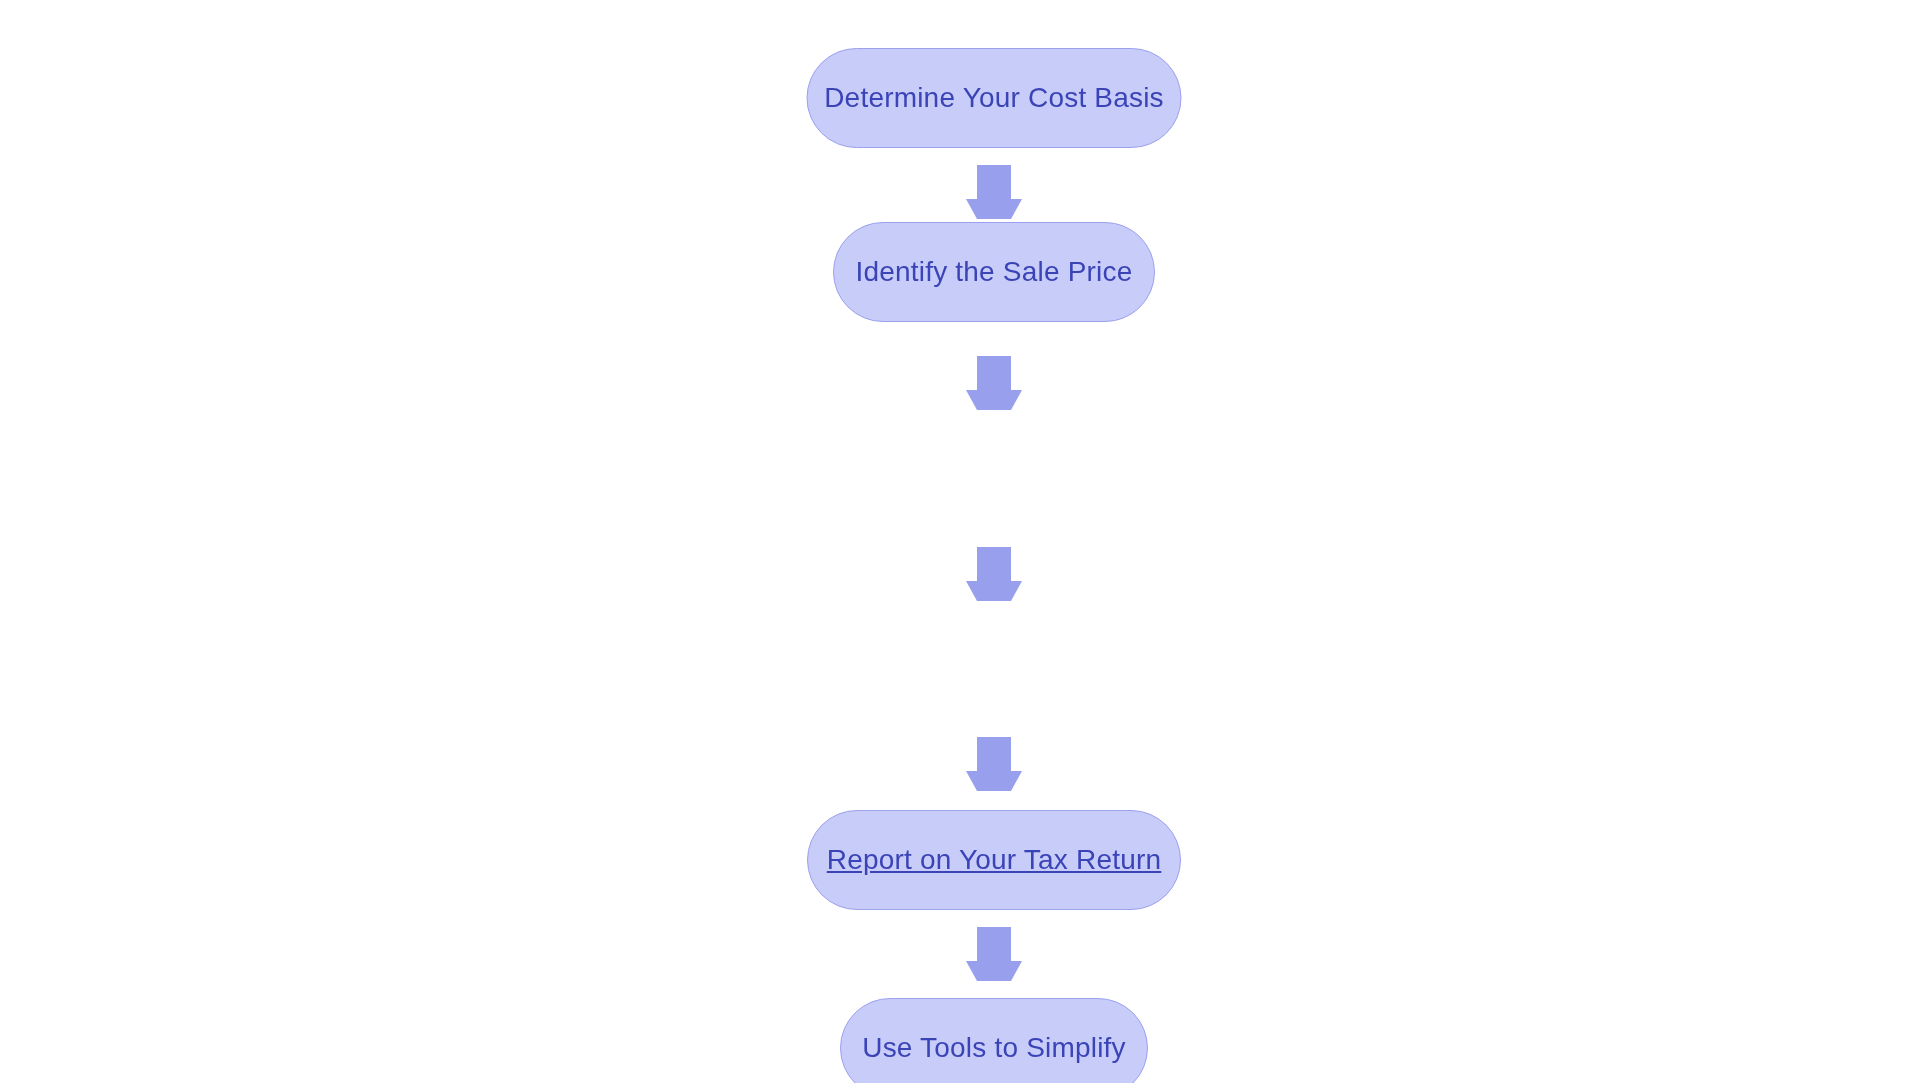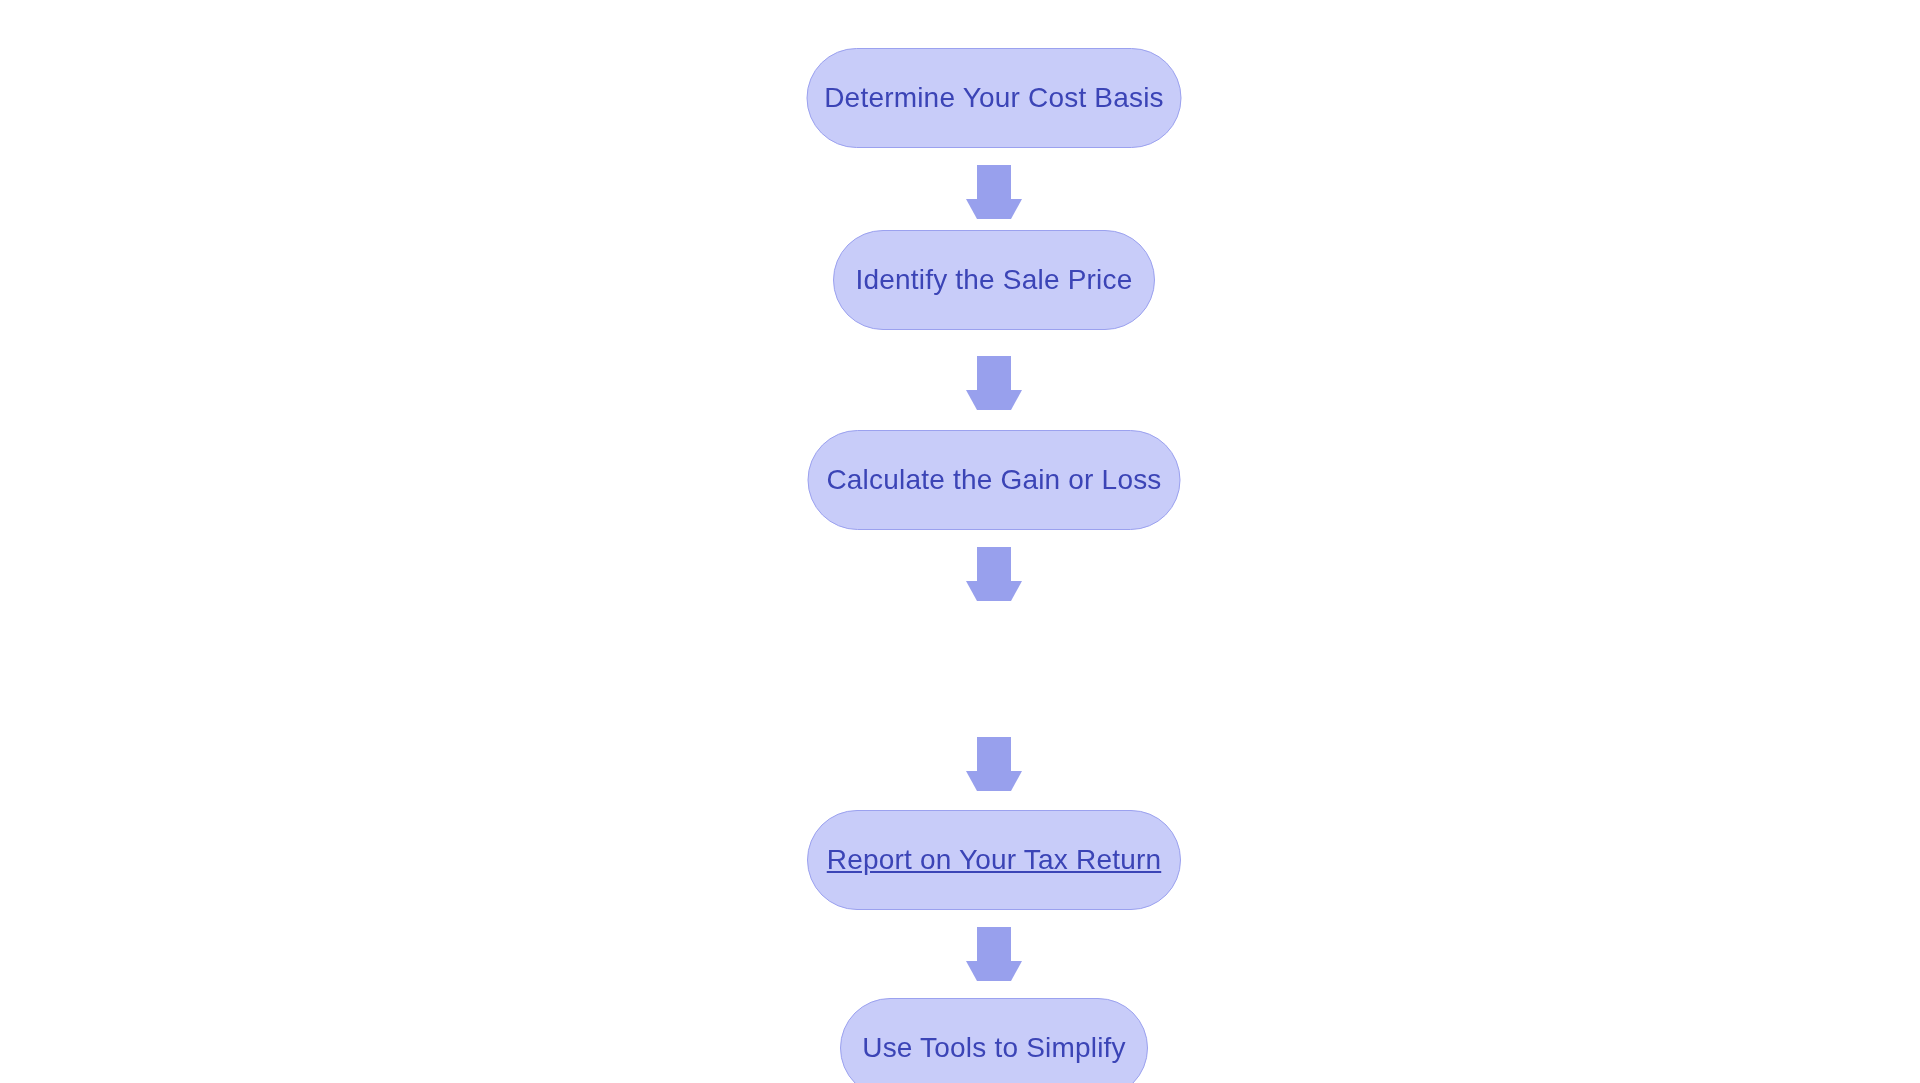--- a/index.html
+++ b/index.html
@@ -63,28 +63,27 @@
 
 <div class="canvas">
 
   <div class="node" style="top:14px; width:375px;">Determine Your Cost Basis</div>
 
   <div class="arrow" style="top:114px; height:91px;">
     <div class="arrow-line"></div>
     <div class="arrow-head"></div>
   </div>
 
-  <div class="node" style="top:196px; width:322px;">Identify the Sale Price</div>
+  <div class="node" style="top:188px; width:322px;">Identify the Sale Price</div>
 
   <div class="arrow" style="top:305px; height:91px;">
     <div class="arrow-line"></div>
     <div class="arrow-head"></div>
   </div>
 
-  <div class="node" style="top:396px; width:373px;">Calculate the Gain or Loss</div>
 
   <div class="arrow" style="top:496px; height:90px;">
     <div class="arrow-line"></div>
     <div class="arrow-head"></div>
   </div>
 
 
   <div class="arrow" style="top:686px; height:90px;">
     <div class="arrow-line"></div>
     <div class="arrow-head"></div>

